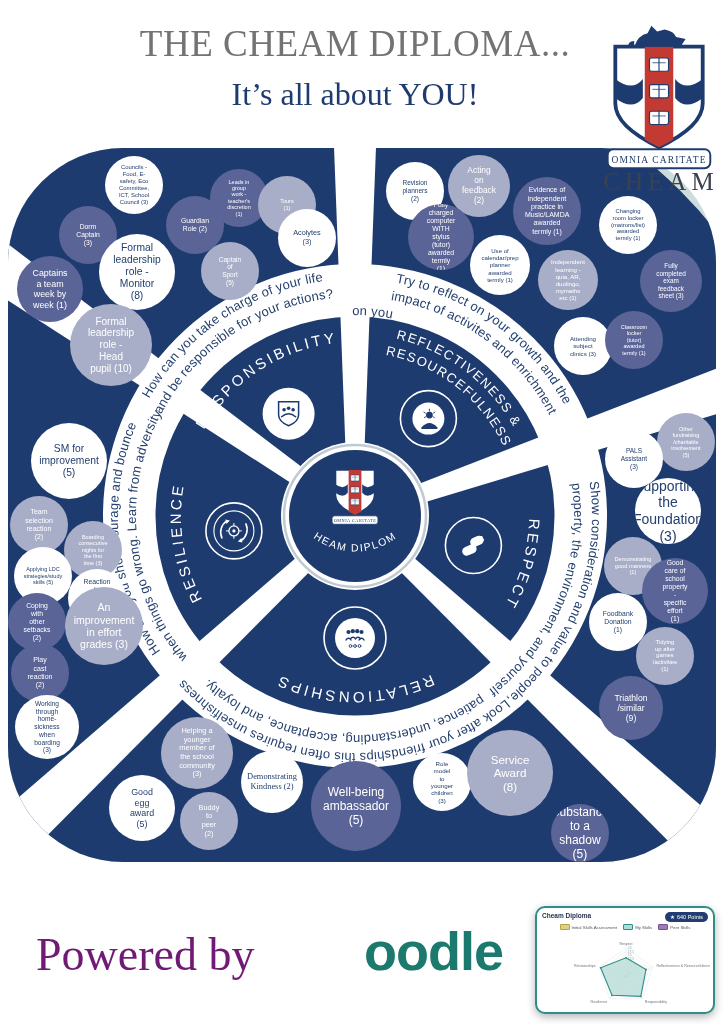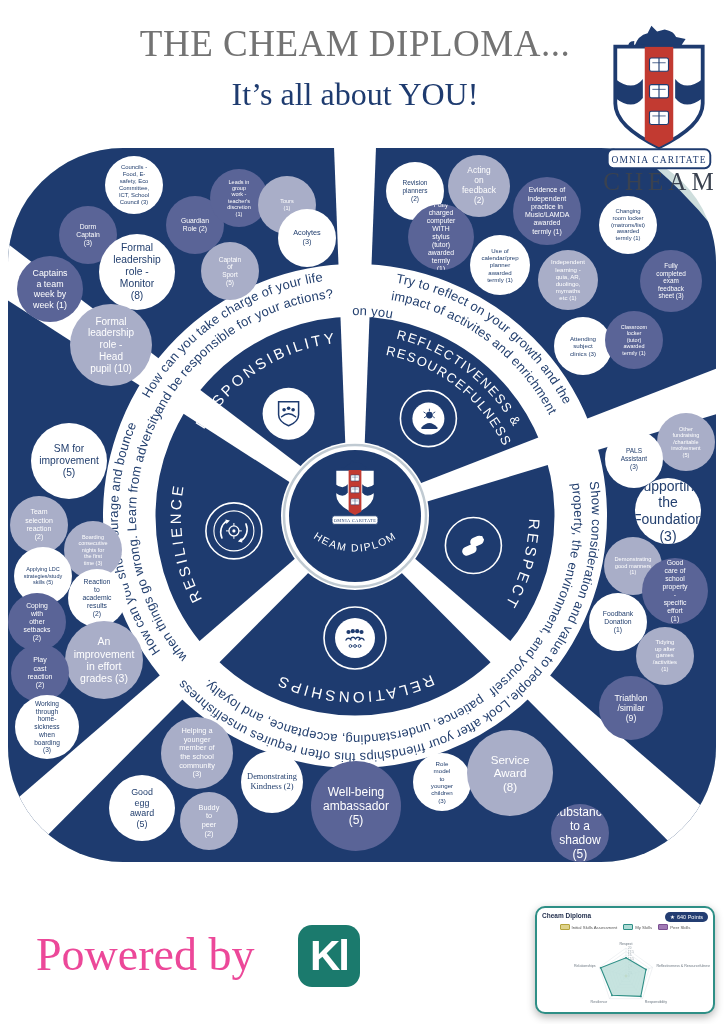--- a/index.html
+++ b/index.html
@@ -20,21 +20,21 @@
   .cheam-word{font-family:"Liberation Serif",serif;font-size:25px;fill:#3a4250;letter-spacing:5px;}
   .center-label{font-family:"Liberation Sans",sans-serif;font-size:10.5px;fill:#fff;letter-spacing:1.5px;}
   
   .bubble{position:absolute;border-radius:50%;display:flex;align-items:center;justify-content:center;
           text-align:center;line-height:1.18;box-sizing:border-box;padding:4%;overflow:hidden;}
   .v-white{background:#ffffff;color:#24406f;}
   .v-slate{background:#5a6497;color:#ffffff;}
   .v-lavender{background:#a9aec8;color:#ffffff;}
   
   .powered{position:absolute;left:36px;top:928px;font-family:"Liberation Serif",serif;
-           font-size:46px;color:#ec4899;}
+           font-size:46px;color:#701a75;}
   .klogo-box{position:absolute;left:298px;top:925px;width:62px;height:62px;border-radius:14px;
              background:#1b7a6d;color:#fff;display:flex;align-items:center;justify-content:center;
              font-size:42px;font-weight:bold;letter-spacing:-2px;}
   .klogo-rest{position:absolute;left:364px;top:920px;font-size:54px;font-weight:bold;
               color:#1b7a6d;letter-spacing:-1px;}
   
   .mini-card{position:absolute;left:535px;top:906px;width:180px;height:108px;background:#fff;
              border:2px solid #2e8f86;border-radius:10px;box-shadow:0 3px 8px rgba(0,0,0,.3);
              box-sizing:border-box;padding:4px 5px;}
   .mc-head{display:flex;justify-content:space-between;align-items:flex-start;}
@@ -277,29 +277,27 @@
       <div class="bubble v-slate" style="left: 311px; top: 761px; width: 90px; height: 90px; font-size: 12px;">Well-being ambassador (5)</div>
       <div class="bubble v-white" style="left: 413px; top: 753px; width: 46px; height: 46px; font-size: 6.2px;">Role model to younger children (3)</div>
       <div class="bubble v-lavender" style="left: 467px; top: 730px; width: 86px; height: 86px; font-size: 11.6px;">Service Award (8)</div>
       <div class="bubble v-slate" style="left: 551px; top: 804px; width: 54px; height: 54px; font-size: 12px;">Substance to a shadow (5)</div>
       <div class="bubble v-white" style="left: 31px; top: 423px; width: 76px; height: 76px; font-size: 10.3px;">SM for improvement (5)</div>
       <div class="bubble v-lavender" style="left: 10px; top: 496px; width: 52px; height: 52px; font-size: 7px;">Team selection reaction (2)</div>
       <div class="bubble v-lavender" style="left: 64px; top: 521px; width: 40px; height: 40px; font-size: 5.5px;">Boarding consecutive nights for the first time (3)</div>
       <div class="bubble v-white" style="left: 14px; top: 547px; width: 42px; height: 42px; font-size: 5.5px;">Applying LDC strategies/study skills (5)</div>
       <div class="bubble v-white" style="left: 68px; top: 569px; width: 50px; height: 50px; font-size: 6.8px;">Reaction to academic results (2)</div>
       <div class="bubble v-slate" style="left: 8px; top: 593px; width: 50px; height: 50px; font-size: 6.8px;">Coping with other setbacks (2)</div>
-      <div class="bubble v-lavender" style="left: 65px; top: 621px; width: 78px; height: 78px; font-size: 10.5px;">An improvement in effort grades (3)</div>
+      <div class="bubble v-lavender" style="left: 65px; top: 587px; width: 78px; height: 78px; font-size: 10.5px;">An improvement in effort grades (3)</div>
       <div class="bubble v-slate" style="left: 11px; top: 644px; width: 52px; height: 52px; font-size: 7px;">Play cast reaction (2)</div>
       <div class="bubble v-white" style="left: 15px; top: 695px; width: 64px; height: 64px; font-size: 6.6px;">Working through home-sickness when boarding (3)</div>
     </div>
 
   <div class="powered">Powered by</div>
-  <div class="klogo-box">
-      <span>Kl</span>
-    </div>
+  <div class="klogo-rest">oodle</div>
 
   <div class="mini-card">
     <div class="mc-head">
       <span class="mc-title">Cheam Diploma</span>
       <button class="mc-btn">
         <span>★</span>
         <span>640 Points</span>
       </button>
     </div>
     <div class="mc-legend">

